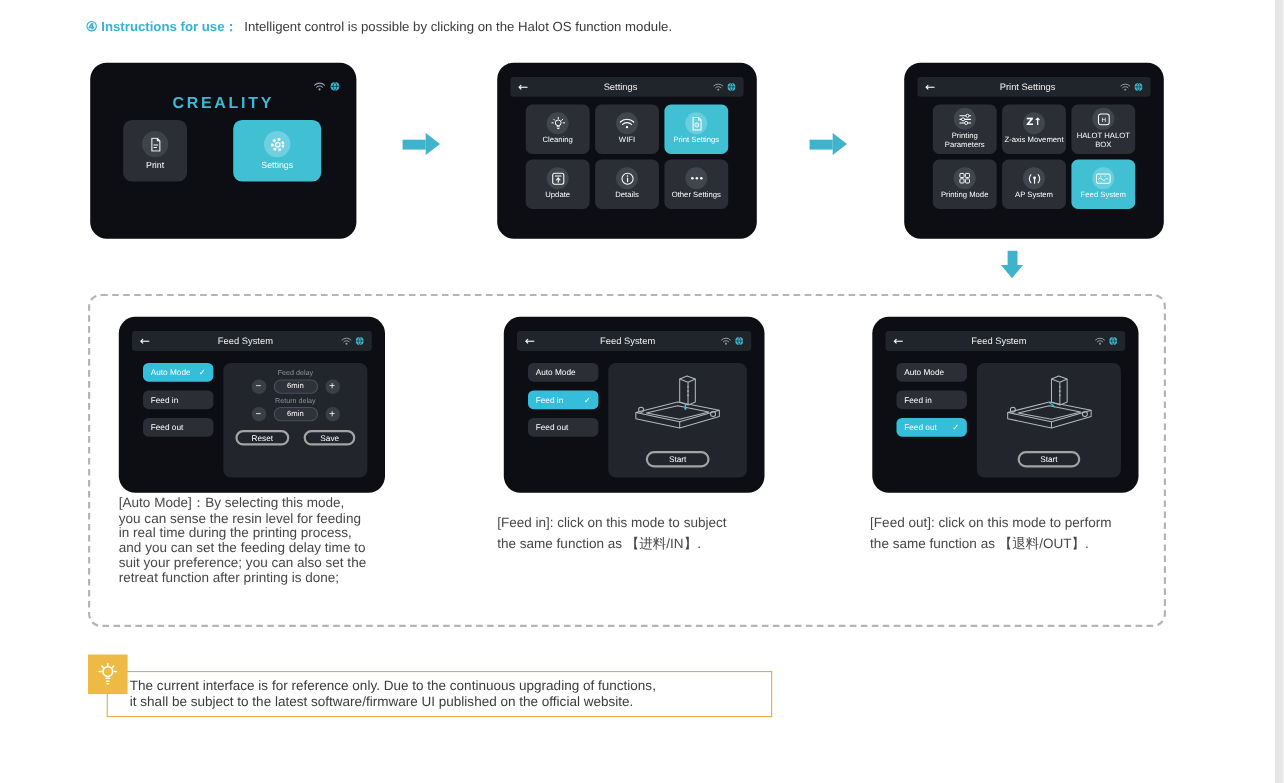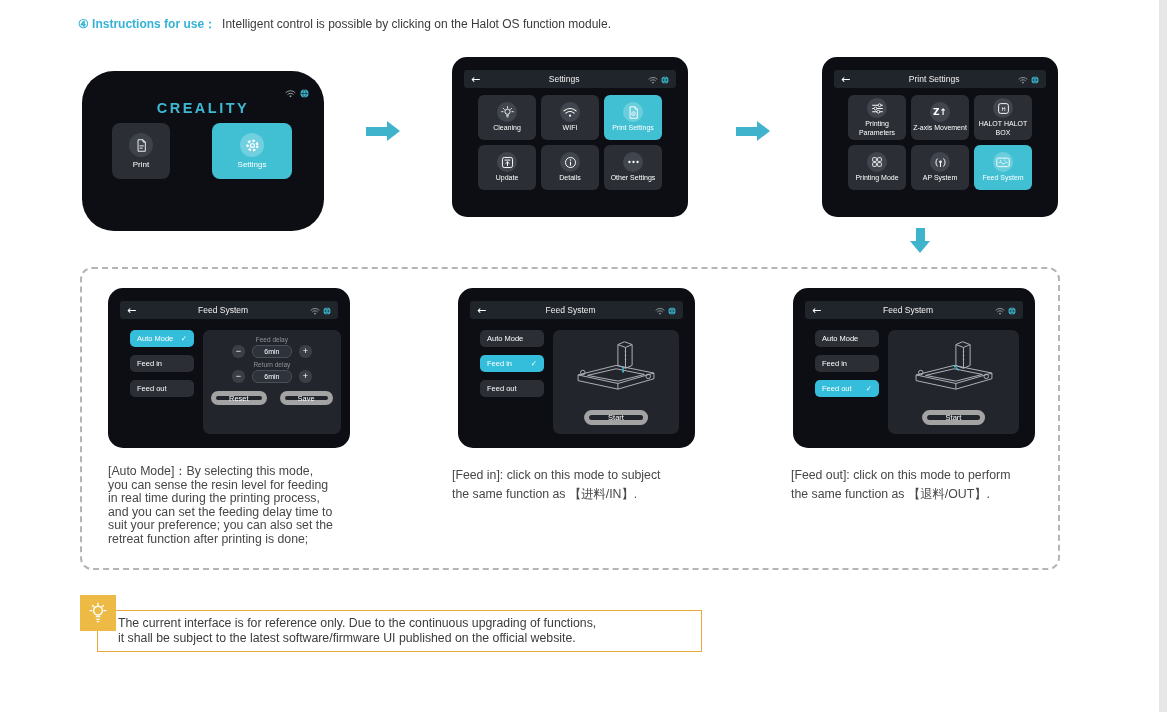--- a/index.html
+++ b/index.html
@@ -55,61 +55,61 @@
   .fm-btn .chk { font-size:7.5px; font-family:"DejaVu Sans",sans-serif; }
   .feed-panel { flex:1; background:#22252c; border-radius:7px; position:relative;
     display:flex; flex-direction:column; align-items:center; padding:6px 8px; }
   .pan-label { font-size:6.5px; color:#8d939c; }
   .stepper { display:flex; gap:7px; align-items:center; margin:2px 0 3px; }
   .step-btn { width:13px; height:13px; border-radius:6px; background:#3a3e47; color:#fff; font-size:9px;
     display:flex; align-items:center; justify-content:center; line-height:1; }
   .step-val { width:40px; height:13px; border-radius:6px; background:#2e323a; border:1px solid #4a4f58;
     display:flex; align-items:center; justify-content:center; font-size:7px; }
   .action-row { display:flex; gap:13px; margin-top:5px; }
-  .ghost-btn { border:5px solid #a3a3a3; border-radius:8px; color:#fff; font-size:7.5px;
+  .ghost-btn { border:2px solid #a3a3a3; border-radius:8px; color:#fff; font-size:7.5px;
     height:14px; display:flex; align-items:center; justify-content:center; padding:0 13px; background:transparent; }
   .start-btn { position:absolute; left:50%; bottom:9px; transform:translateX(-50%); padding:0 19px; height:15px; }
   .illus { position:absolute; top:7px; left:50%; transform:translateX(-50%); }
 
   
   .arrow-right { position:absolute; width:21px; height:9px; background:#3fb3cc; }
   .arrow-right::after { content:""; position:absolute; left:100%; top:-6px; width:0; height:0;
     border-left:13px solid #3fb3cc; border-top:10.5px solid transparent; border-bottom:10.5px solid transparent; }
   .arrow-down { position:absolute; width:9px; height:13px; background:#3fb3cc; }
   .arrow-down::after { content:""; position:absolute; top:100%; left:-6px; width:0; height:0;
     border-top:12px solid #3fb3cc; border-left:10.5px solid transparent; border-right:10.5px solid transparent; }
 
   
   .dashed-box { position:absolute; left:80px; top:267px; width:980px; height:303px;
     border:2px dashed #b5b5b5; border-radius:12px; }
 
   
   .desc { position:absolute; font-size:12.3px; color:#474747; white-space:pre-line; }
-  #desc-auto { left:108px; top:465px; width:280px; line-height:13.6px; }
+  #desc-auto { left:108px; top:451px; width:280px; line-height:13.6px; }
   #desc-in  { left:452px; top:466px; width:290px; line-height:19px; }
   #desc-out { left:791px; top:466px; width:290px; line-height:19px; }
 
   
   .note-box { position:absolute; left:97px; top:610px; width:605px; height:42px;
     border:1.5px solid #e8a93c; background:#fff; display:flex; align-items:center;
     padding-left:20px; font-size:12.3px; line-height:15.5px; color:#3c3c3c; white-space:pre-line; }
   .note-icon { position:absolute; left:80px; top:595px; width:36px; height:36px; background:#ecba45;
     display:flex; align-items:center; justify-content:center; z-index:2; }
 </style>
 </head>
 <body>
 
 <div class="page">
   <div class="edge-bar"></div>
 
   <div class="heading">
     <span class="lbl">④ Instructions for use：</span><span>Intelligent control is possible by clicking on the Halot OS function module.</span>
   </div>
 
-  <div class="screen" style="left:82px;top:71px;width:242px;height:160px;border-radius:32px;">
+  <div class="screen" style="left:82px;top:57px;width:242px;height:160px;">
     <div class="statusbar">
       <span><svg width="11" height="9" viewBox="0 0 16 12">
             <path d="M1.5 4.5a9 9 0 0 1 13 0M4 7.2a5.5 5.5 0 0 1 8 0" fill="none" stroke="#9aa0a6" stroke-width="1.4" stroke-linecap="round"></path>
             <circle cx="8" cy="10" r="1.4" fill="#9aa0a6"></circle>
           </svg></span>
       <span><svg width="9" height="9" viewBox="0 0 10 10">
             <circle cx="5" cy="5" r="4.5" fill="#3fb7ce"></circle>
             <path d="M.5 5h9M5 .5a7 7 0 0 1 0 9M5 .5a7 7 0 0 0 0 9" stroke="#0c0e13" stroke-width=".6" fill="none"></path>
           </svg></span>
     </div>

